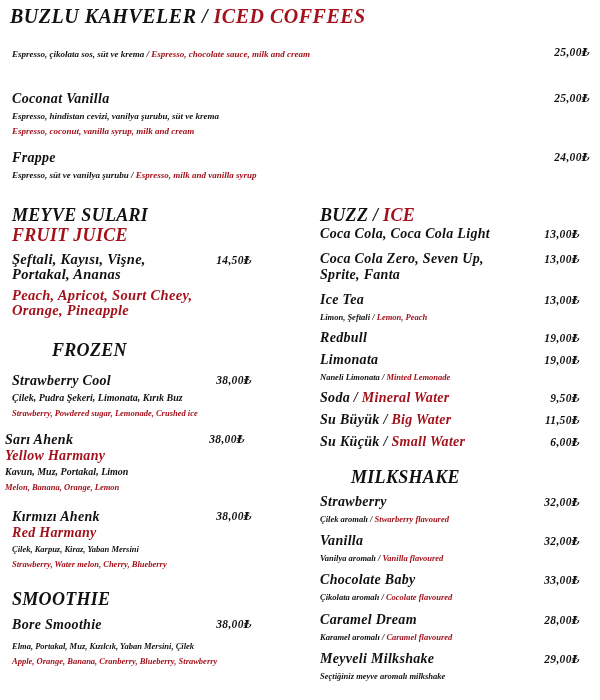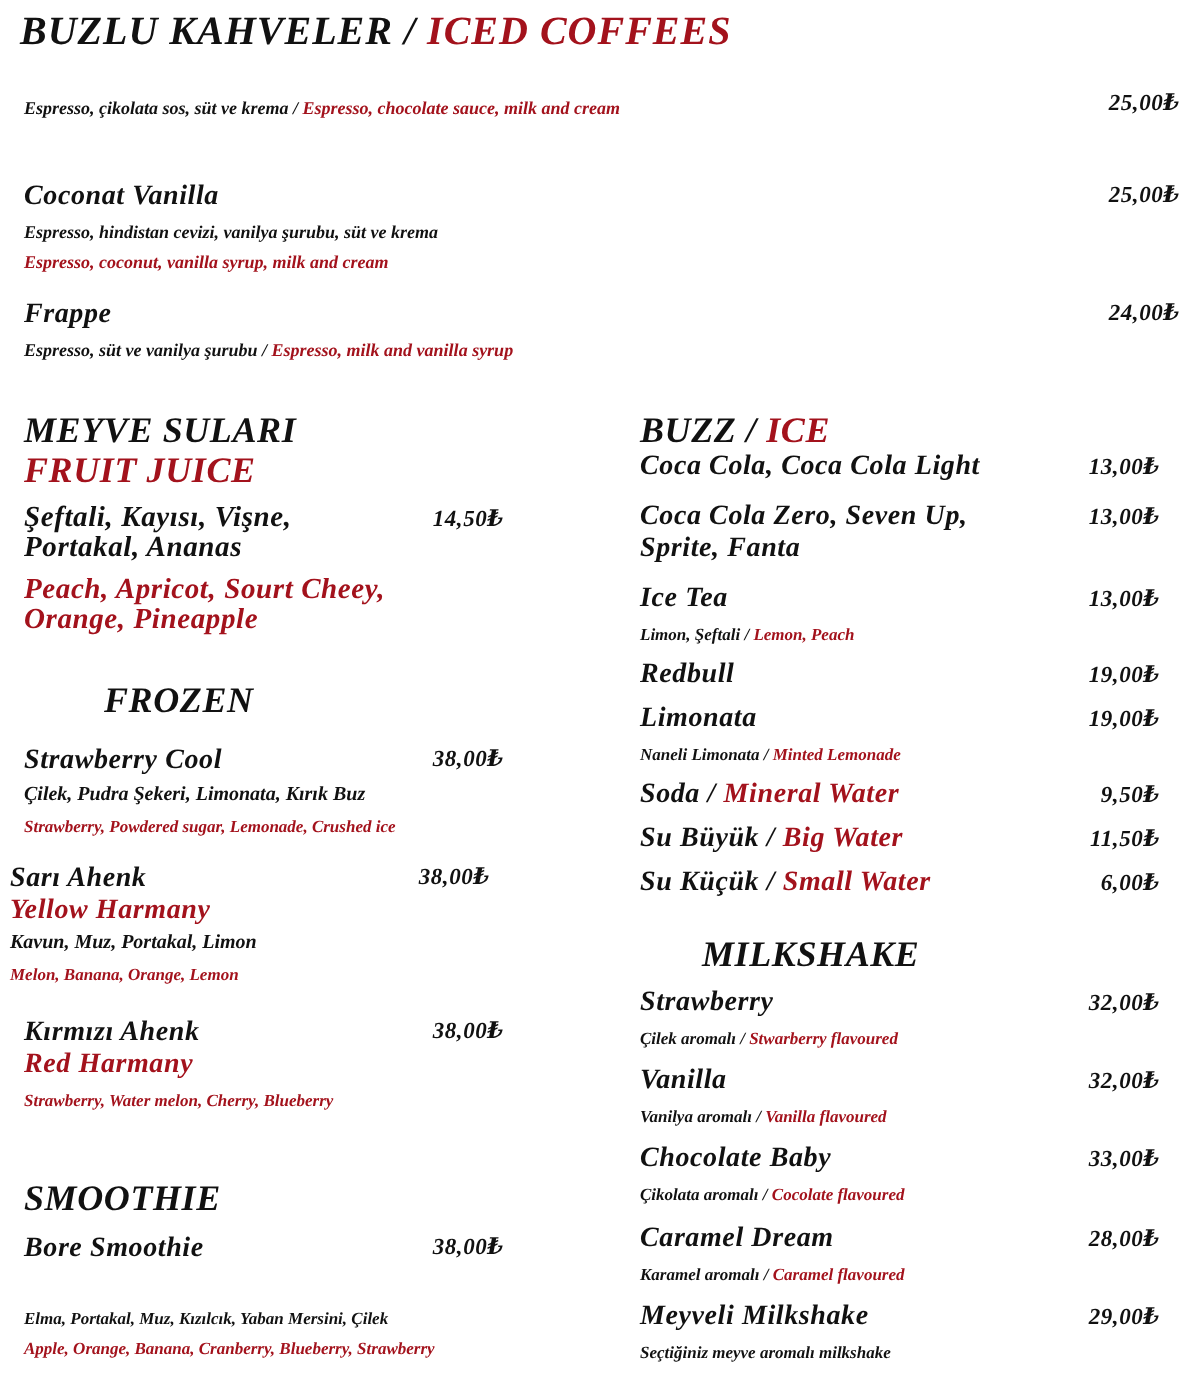--- a/index.html
+++ b/index.html
@@ -73,29 +73,30 @@
   <div class="name red">Yellow Harmany</div>
   <div class="abs price" style="right:0; top:0;">38,00₺</div>
   <div class="desc" style="margin-top:2px; font-size:10px;">Kavun, Muz, Portakal, Limon</div>
   <div class="desc red" style="margin-top:3px; font-size:8.5px;">Melon, Banana, Orange, Lemon</div>
 </div>
 
 <div class="item" style="left:12px; top:509px; width:240px;">
   <div class="name">Kırmızı Ahenk</div>
   <div class="name red">Red Harmany</div>
   <div class="abs price" style="right:0; top:0;">38,00₺</div>
+  <div class="desc" style="margin-top:2px; font-size:8.5px;">Çilek, Karpuz, Kiraz, Yaban Mersini</div>
   <div class="desc red" style="margin-top:3px; font-size:8.5px;">Strawberry, Water melon, Cherry, Blueberry</div>
 </div>
 
 <div class="abs h-sec" style="left:12px; top:589px;">SMOOTHIE</div>
 
 <div class="item" style="left:12px; top:617px; width:240px;">
   <div class="name">Bore Smoothie</div>
   <div class="abs price" style="right:0; top:0;">38,00₺</div>
-  <div class="desc" style="margin-top:20px; font-size:8.5px; white-space:nowrap;">Elma, Portakal, Muz, Kızılcık, Yaban Mersini, Çilek</div>
+  <div class="desc" style="margin-top:7px; font-size:8.5px; white-space:nowrap;">Elma, Portakal, Muz, Kızılcık, Yaban Mersini, Çilek</div>
   <div class="desc red" style="margin-top:3px; font-size:8.5px; white-space:nowrap;">Apple, Orange, Banana, Cranberry, Blueberry, Strawberry</div>
 </div>
 
 <div class="abs h-sec" style="left:320px; top:205px;">
   <span>BUZZ</span><span> / </span><span class="red">ICE</span>
 </div>
 
 <div class="item" style="left:320px; top:226px; width:260px;">
   <div class="name">Coca Cola, Coca Cola Light</div>
   <div class="abs price" style="right:0; top:1px;">13,00₺</div>

